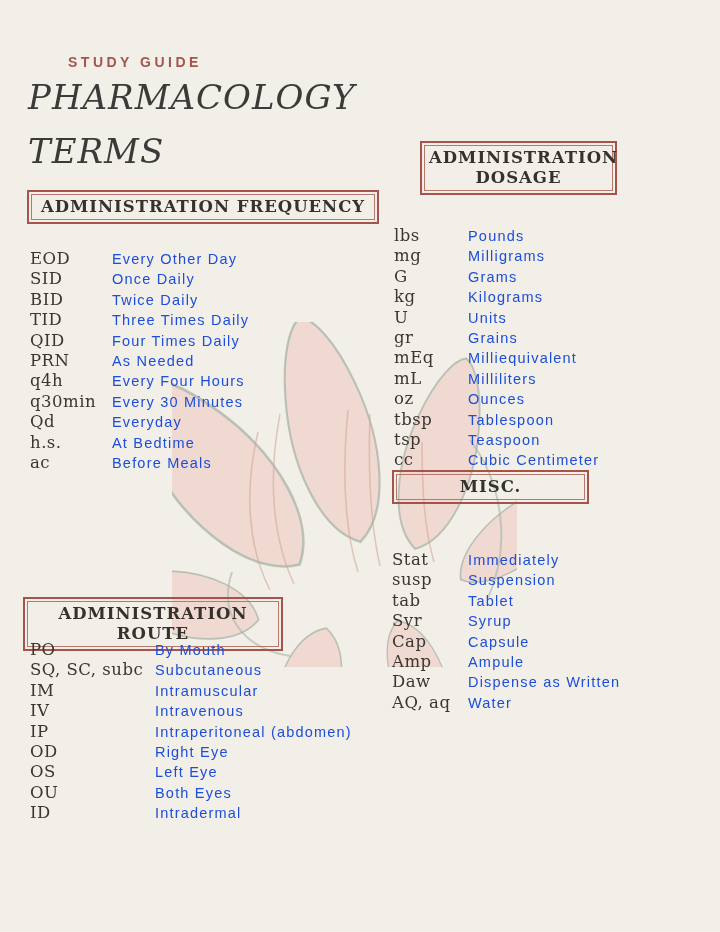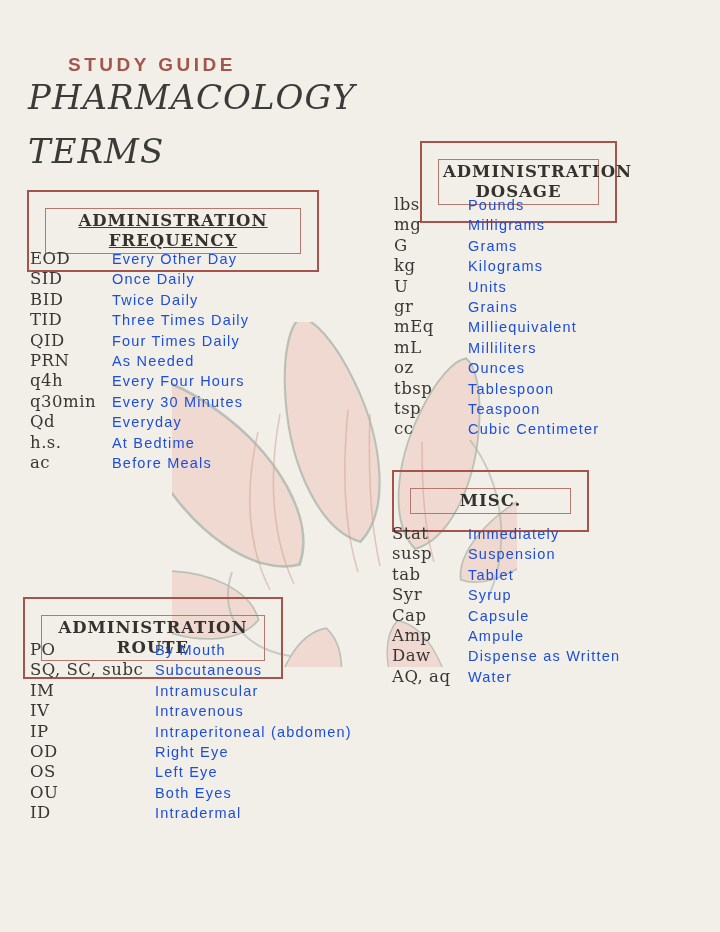--- a/index.html
+++ b/index.html
@@ -12,68 +12,68 @@
     color:#3f3d3a;
   }
   .watermark{
     position:absolute;left:172px;top:322px;width:345px;height:345px;
     z-index:0;pointer-events:none;
   }
   .content{position:relative;z-index:1;}
 
   .eyebrow{
     position:absolute;left:68px;top:54px;
-    font-size:19px;font-weight:bold;letter-spacing:3.5px;
+    font-size:14px;font-weight:bold;letter-spacing:3.5px;
     color:#a4564d;
   }
   .title{
     position:absolute;left:28px;top:70px;width:440px;margin:0;
     font-family:"DejaVu Serif","Liberation Serif",serif;
     font-style:italic;font-weight:500;
     font-size:34px;line-height:54px;letter-spacing:1px;
     color:#3a3a38;
   }
 
   .box{
     position:absolute;
     border:2px solid #a5544c;
-    padding:16px;
+    padding:2px;
     background:transparent;
     box-sizing:border-box;
   }
   .box-inner{
     border:1px solid #b5776e;
     padding:2px 4px;
     text-align:center;
     font-family:"DejaVu Serif","Liberation Serif",serif;
     font-weight:bold;
     font-size:16.5px;line-height:20px;letter-spacing:1px;
     color:#35322e;
   }
-  .box-frequency{left:27px;top:190px;width:292px;text-decoration:underline;}
+  .box-frequency{left:27px;top:190px;width:352px;}
   .box-dosage{left:420px;top:141px;width:197px;}
   .box-route{left:23px;top:597px;width:260px;}
   .box-misc{left:392px;top:470px;width:197px;}
 
   .list{position:absolute;}
   .row{display:flex;align-items:baseline;height:20.4px;}
   .abbr{
     font-family:"DejaVu Serif","Liberation Serif",serif;
     font-size:16.5px;letter-spacing:0.5px;color:#3a3733;
     flex:0 0 auto;
   }
   .def{
     font-size:14.5px;letter-spacing:1.2px;color:#1d4ed8;
     white-space:nowrap;
   }
   .list-frequency{left:30px;top:249px;}
   .list-frequency .abbr{width:82px;}
-  .list-dosage{left:394px;top:195px;}
+  .list-dosage{left:394px;top:226px;}
   .list-dosage .abbr{width:74px;}
-  .list-misc{left:392px;top:524px;}
+  .list-misc{left:392px;top:550px;}
   .list-misc .abbr{width:76px;}
   .list-route{left:30px;top:640px;}
   .list-route .abbr{width:125px;}
 </style>
 </head>
 <body>
 
 <div class="page">
 
   <div class="watermark">

